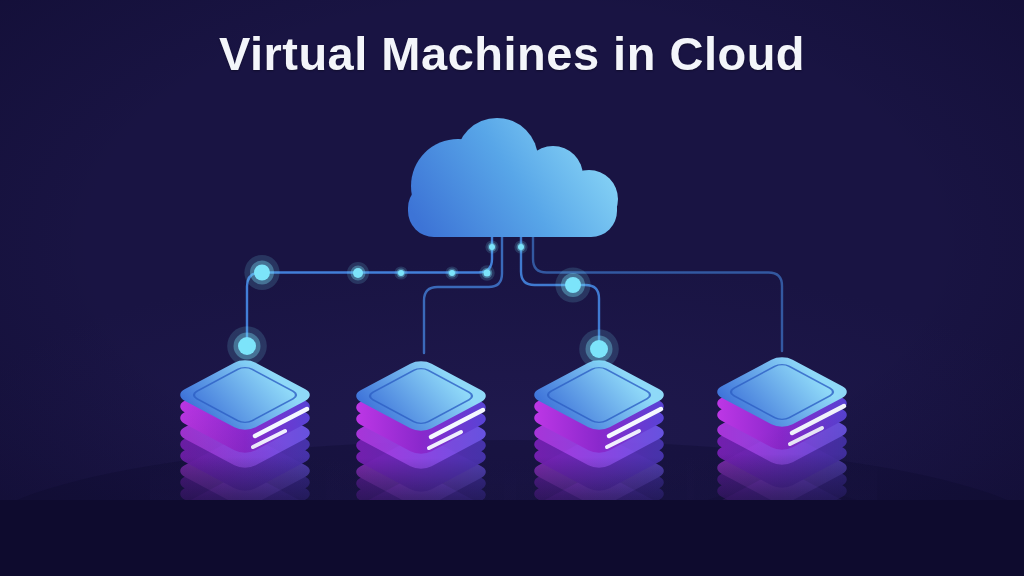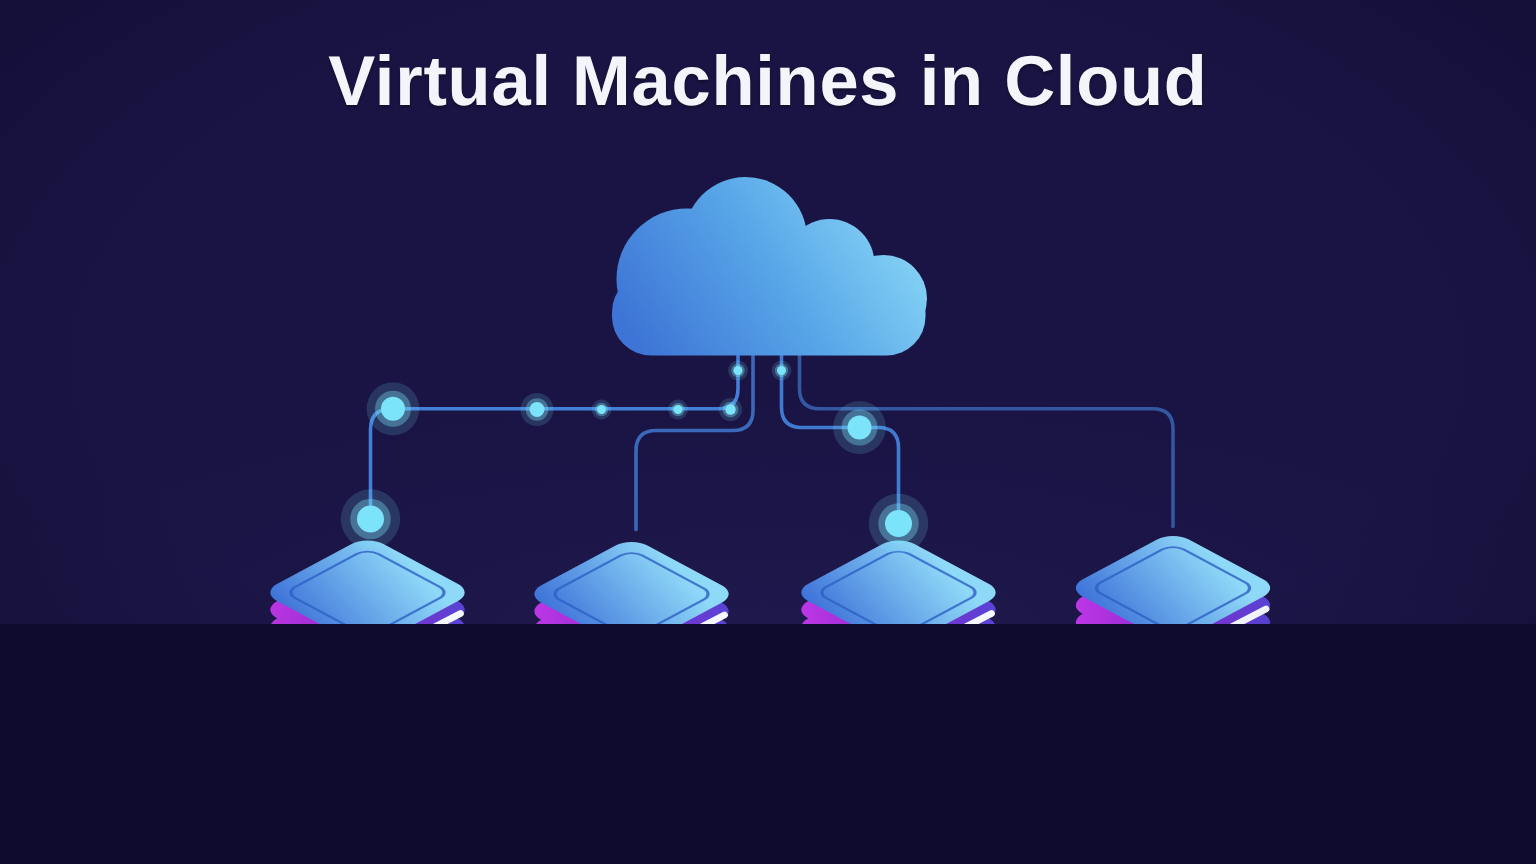--- a/index.html
+++ b/index.html
@@ -1,18 +1,18 @@
 <!DOCTYPE html>
 <html><head>
 <meta charset="utf-8">
 <style>
   html,body{margin:0;padding:0;background:#0e0b2e;}
   .stage{
     position:relative;
-    width:1024px;height:416px;
+    width:1024px;height:500px;
     overflow:hidden;
     background:#191443;
     font-family:"Liberation Sans", sans-serif;
   }
   .stage svg{position:absolute;left:0;top:0;display:block;}
   h1.title{
     position:absolute;
     left:0;top:26px;width:1024px;
     margin:0;
     text-align:center;

